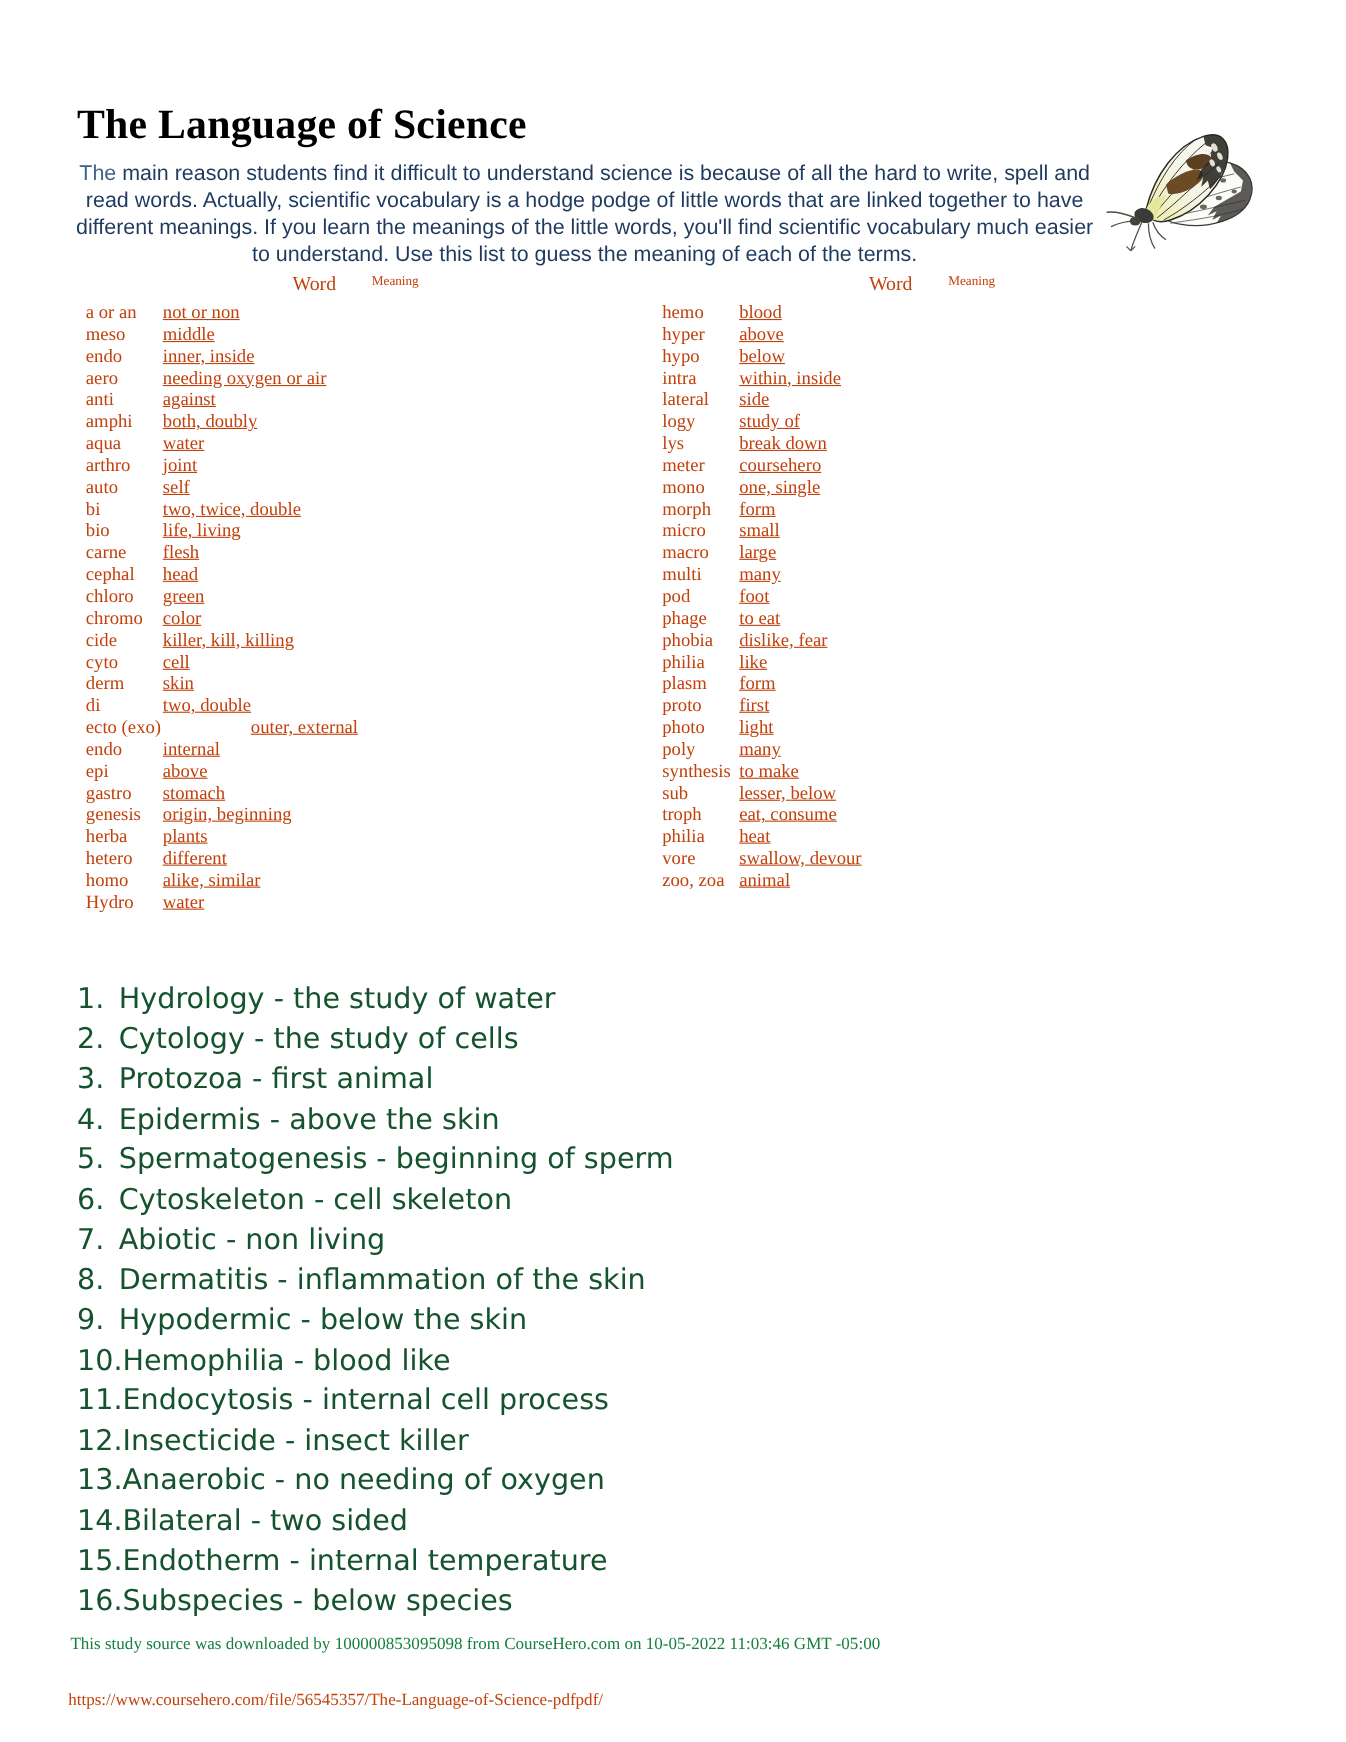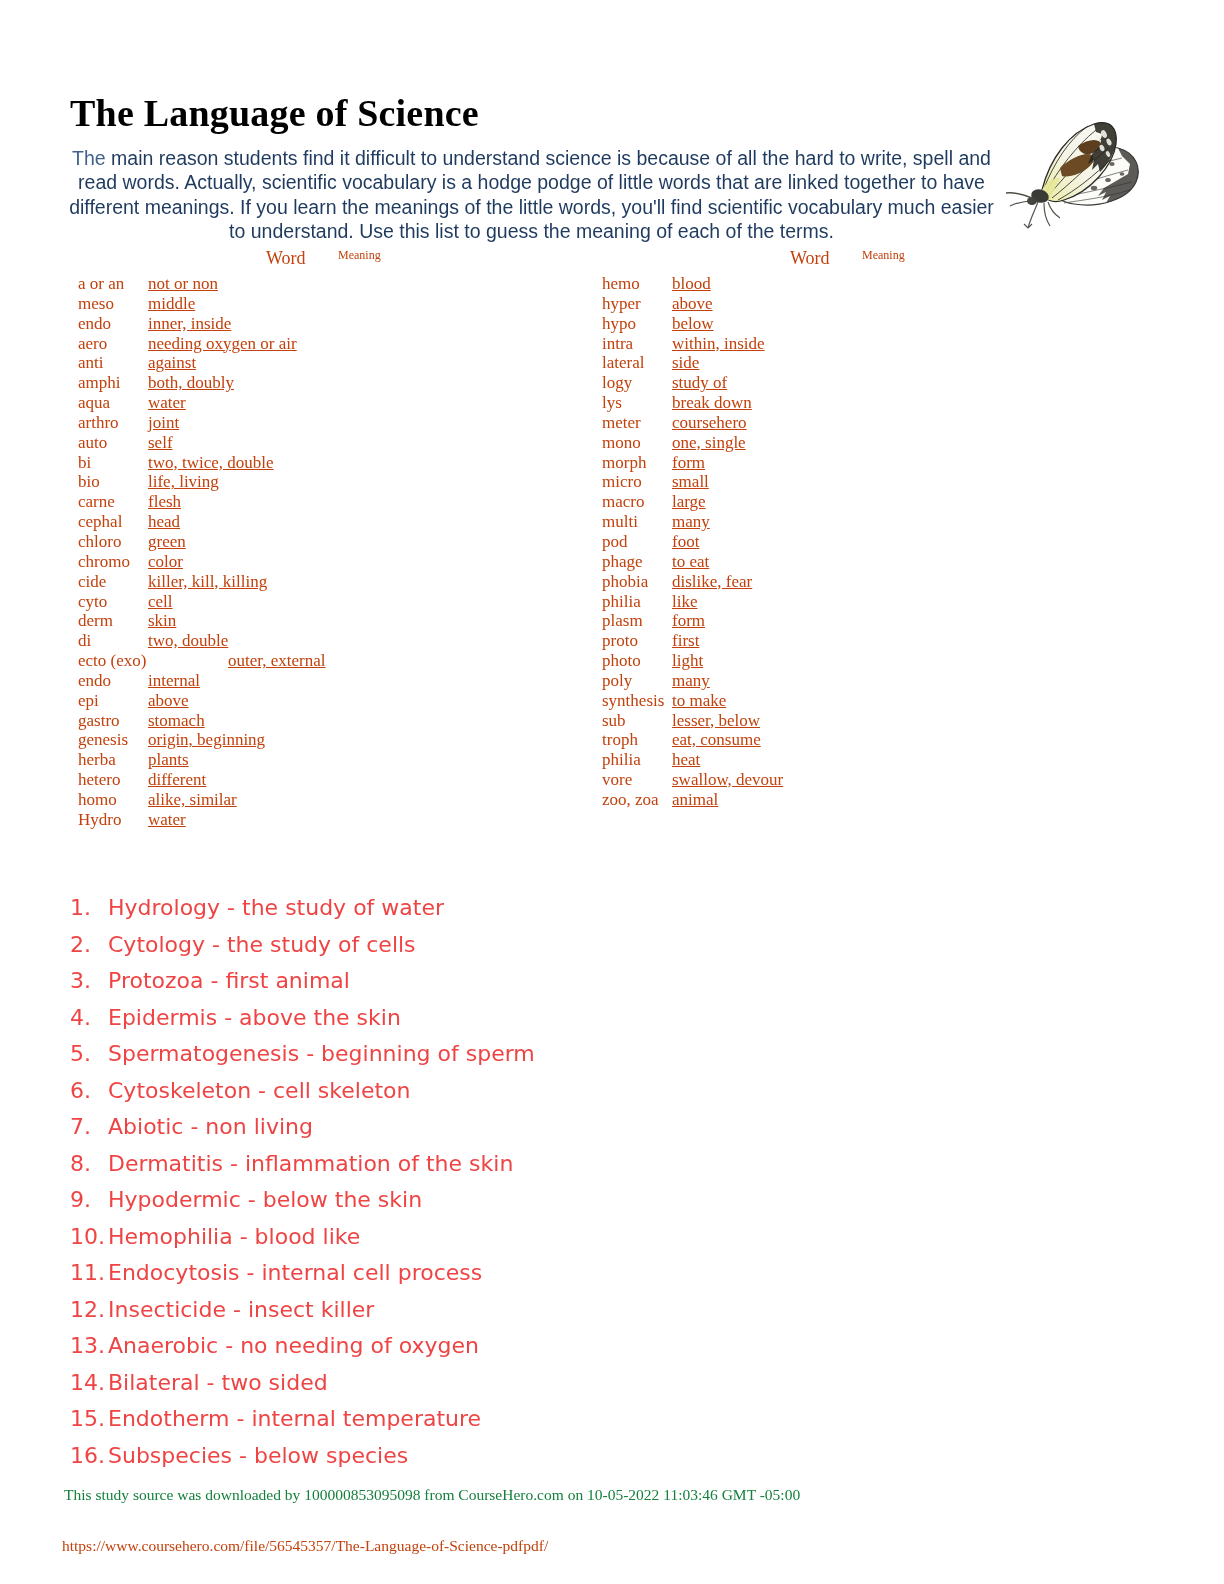--- a/index.html
+++ b/index.html
@@ -111,24 +111,24 @@
     left: 70px;
     top: 890px;
     width: 900px;
     list-style: none;
     margin: 0;
     padding: 0;
     font-family: "DejaVu Sans", sans-serif;
     color: #1d3448;
   }
   #answer-list li {
-    font-size: 22px;
+    font-size: 26px;
     line-height: 36.5px;
     white-space: nowrap;
-    color: #ef4444;
+    color: #14532d;
   }
   #answer-list li .num {
     display: inline-block;
     min-width: 38px;
   }
 
   
   #download-notice {
     position: absolute;
     left: 64px;

